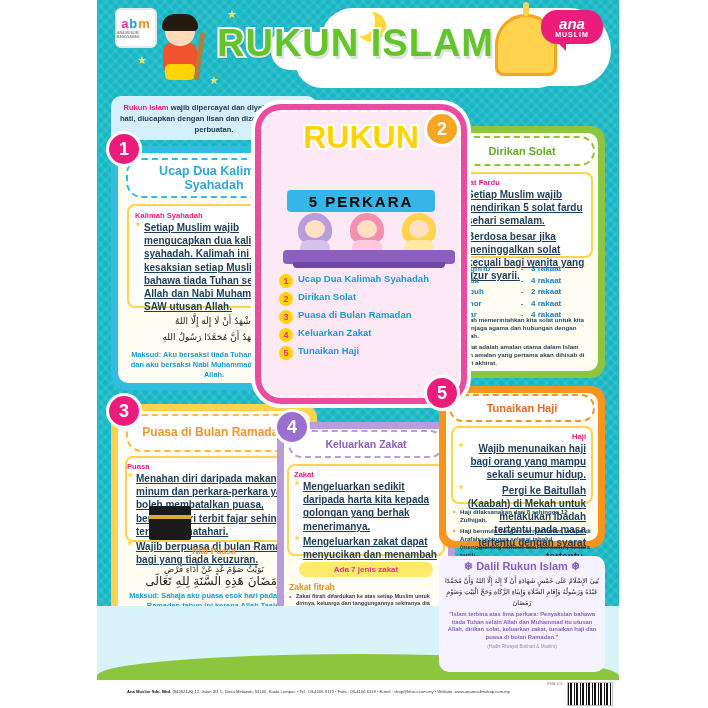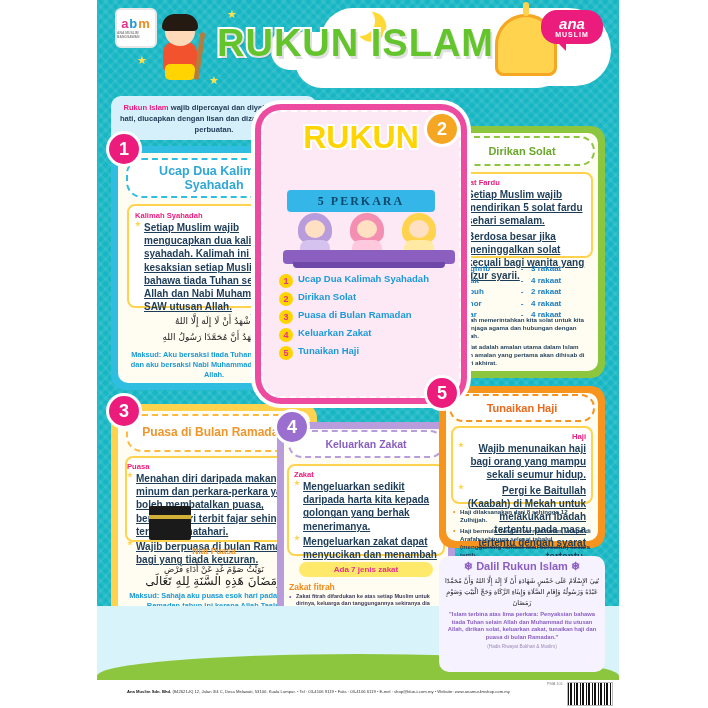--- a/index.html
+++ b/index.html
@@ -226,21 +226,21 @@
   }
   .ht2 {
     font-size: 34px; font-weight: bold; color: #7dc242; letter-spacing: 0px;
     -webkit-text-stroke: 4px #ffffff; paint-order: stroke fill;
     line-height: 0.98;
   }
   .hero-sub {
     position: absolute; left: 24px; right: 24px; top: 78px; height: 22px;
     background: #35b6e8; border-radius: 4px;
     display: flex; align-items: center; justify-content: center;
-    color: #0c4a6e; font-size: 12px; font-weight: bold; letter-spacing: 2px; font-family: Liberation Serif, serif;
+    color: #000000; font-size: 15px; font-weight: bold; letter-spacing: 2px;
   }
   .girls { position: absolute; left: 26px; top: 102px; width: 160px; height: 46px; }
   .girl { position: absolute; width: 36px; height: 44px; }
   .g-scarf { position: absolute; left: 1px; top: -1px; width: 34px; height: 30px; border-radius: 17px 17px 10px 10px; }
   .g-face { position: absolute; left: 8px; top: 6px; width: 20px; height: 18px; background: #ffe0c2; border-radius: 50%; }
   .g-body { position: absolute; left: 3px; top: 26px; width: 30px; height: 20px; border-radius: 8px 8px 3px 3px; }
   .desk {
     position: absolute; left: 20px; top: 138px; width: 172px; height: 14px;
     background: #8a5fc0; border-radius: 4px;
   }

